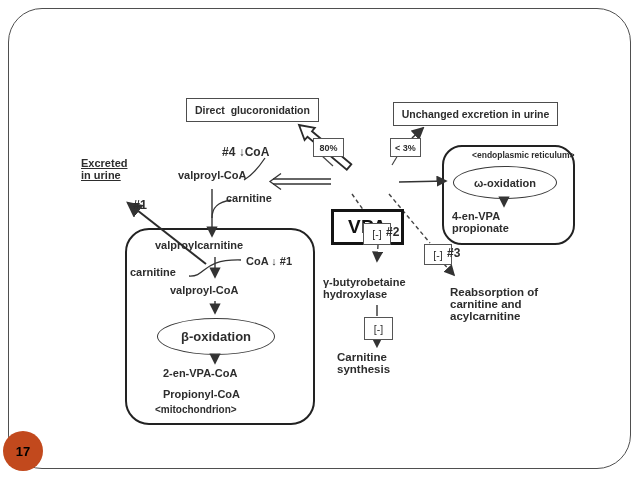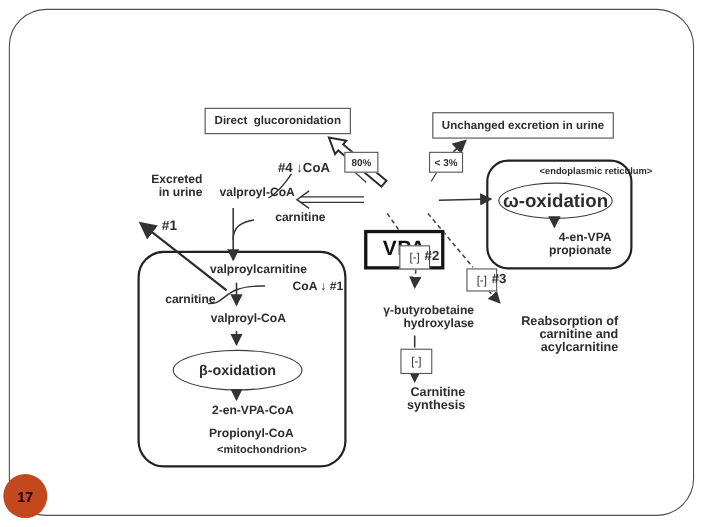--- a/index.html
+++ b/index.html
@@ -5,21 +5,21 @@
   html,body{margin:0;padding:0;background:#ffffff;}
   #stage{position:relative;width:638px;height:479px;background:#fff;overflow:hidden;
          font-family:"Liberation Sans",sans-serif;}
   #frame{position:absolute;left:8px;top:8px;width:621px;height:459px;
          border:1.5px solid #4f4f4f;border-radius:34px;background:#fff;}
   #badge{position:absolute;left:3px;top:431px;width:40px;height:40px;border-radius:50%;
          background:#c2491d;color:#000000;font:700 13px "Liberation Sans",sans-serif;
          display:flex;align-items:center;justify-content:center;}
   svg.layer{position:absolute;left:0;top:0;z-index:3;}
   .bigbox{position:absolute;z-index:2;background:transparent;border:2.2px solid #222;}
-  .lbl{position:absolute;z-index:4;color:#2d2d2d;text-align:right;white-space:pre-line;
+  .lbl{position:absolute;z-index:4;color:#2d2d2d;text-align:left;white-space:pre-line;
        line-height:1.18;font:700 11px "Liberation Sans",sans-serif;}
   .obox{position:absolute;z-index:4;background:#fff;border:1.5px solid #4d4d4d;color:#2d2d2d;
         display:flex;align-items:center;justify-content:center;white-space:pre;
         font:700 10.5px "Liberation Sans",sans-serif;}
   .sbox{position:absolute;z-index:4;background:#fff;border:1.2px solid #555;color:#2d2d2d;
         display:flex;align-items:center;justify-content:center;
         font:700 9px "Liberation Sans",sans-serif;}
   .minusbox{position:absolute;z-index:4;background:#fff;border:1.6px solid #555;color:#2d2d2d;
         display:flex;align-items:center;justify-content:center;
         font:400 10.5px "Liberation Sans",sans-serif;}
@@ -85,38 +85,38 @@
     <line x1="377" y1="339" x2="377" y2="346" stroke="#333" stroke-width="1.8" marker-end="url(#ah)"></line>
   </svg>
 
   <div class="obox" style="left:186px;top:98px;width:131px;height:22px;">Direct  glucoronidation</div>
   <div class="obox" style="left:393px;top:102px;width:163px;height:22px;font-size:10.5px;">Unchanged excretion in urine</div>
   <div class="sbox" style="left:313px;top:138px;width:29px;height:17px;">80%</div>
   <div class="sbox" style="left:390px;top:138px;width:29px;height:17px;">&lt; 3%</div>
 
   <div id="vpabox">VPA</div>
 
-  <div class="lbl" style="left:108px;top:157px;width:76px;">Excreted
+  <div class="lbl" style="left:81px;top:157px;width:76px;text-decoration:underline;">Excreted
 in urine</div>
   <div class="lbl" style="left:133px;top:198px;width:28px;font-size:12.5px;">#1</div>
   <div class="lbl" style="left:222px;top:145px;width:78px;font-size:12px;">#4 ↓CoA</div>
   <div class="lbl" style="left:178px;top:169px;width:90px;">valproyl-CoA</div>
   <div class="lbl" style="left:226px;top:192px;width:70px;">carnitine</div>
 
   <div class="lbl" style="left:155px;top:239px;width:124px;">valproylcarnitine</div>
   <div class="lbl" style="left:246px;top:255px;width:66px;">CoA ↓ #1</div>
   <div class="lbl" style="left:130px;top:266px;width:66px;">carnitine</div>
   <div class="lbl" style="left:170px;top:284px;width:90px;">valproyl-CoA</div>
   <div class="ellipse" style="left:157px;top:318px;width:116px;height:35px;">β-oxidation</div>
   <div class="lbl" style="left:163px;top:367px;width:104px;">2-en-VPA-CoA</div>
   <div class="lbl" style="left:163px;top:388px;width:104px;">Propionyl-CoA</div>
   <div class="lbl" style="left:155px;top:404px;width:124px;font-size:10px;">&lt;mitochondrion&gt;</div>
 
   <div class="lbl" style="left:428px;top:150px;width:121px;font-size:8.5px;padding-left:44px;">&lt;endoplasmic reticulum&gt;</div>
-  <div class="ellipse" style="left:453px;top:166px;width:102px;height:31px;font-size:17px;border-width:1.4px;">ω-oxidation</div>
+  <div class="ellipse" style="left:453px;top:166px;width:102px;height:31px;font-size:11px;border-width:1.4px;">ω-oxidation</div>
   <div class="lbl" style="left:452px;top:210px;width:104px;">4-en-VPA
 propionate</div>
 
   <div class="minusbox" style="left:363px;top:223px;width:26px;height:20px;">[-]</div>
   <div class="lbl" style="left:386px;top:225px;width:24px;font-size:12px;text-align:left;">#2</div>
   <div class="minusbox" style="left:424px;top:244px;width:26px;height:19px;">[-]</div>
   <div class="lbl" style="left:447px;top:246px;width:24px;font-size:12px;text-align:left;">#3</div>
   <div class="lbl" style="left:323px;top:276px;width:108px;">γ-butyrobetaine
 hydroxylase</div>
   <div class="minusbox" style="left:364px;top:317px;width:27px;height:21px;">[-]</div>

